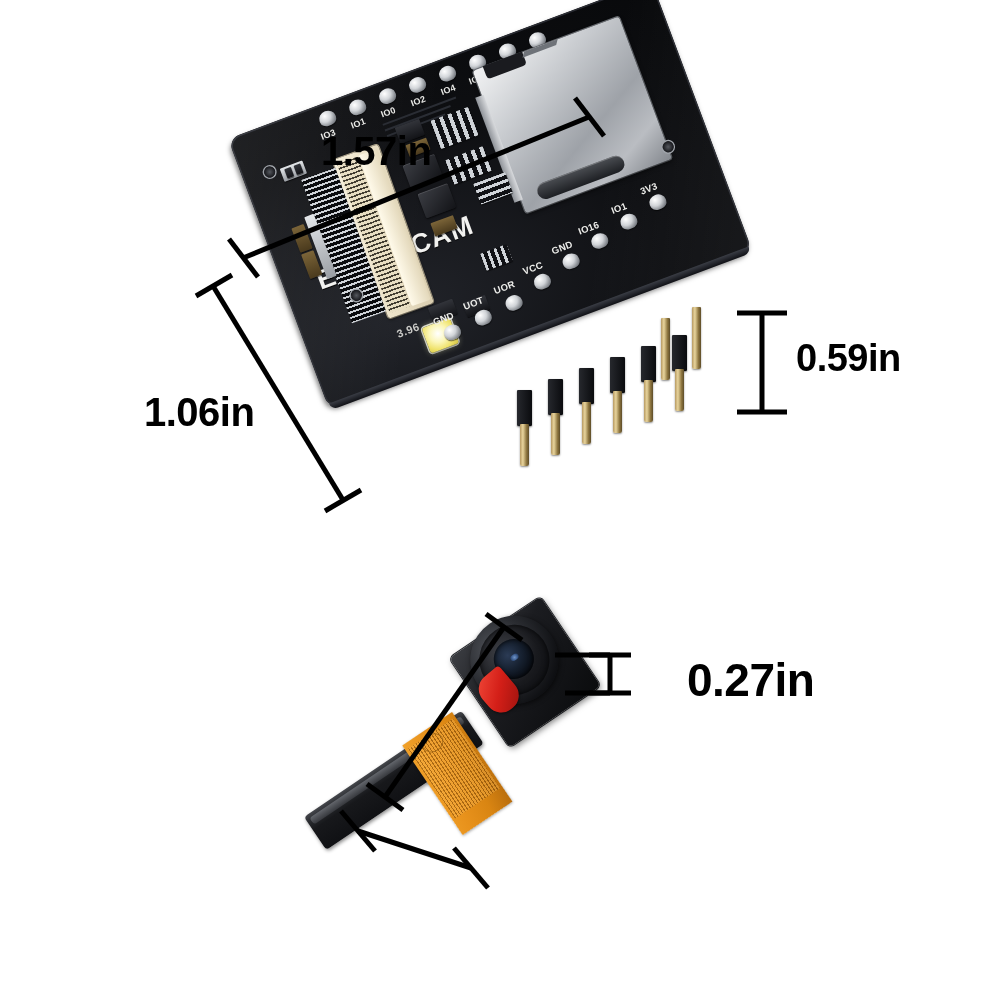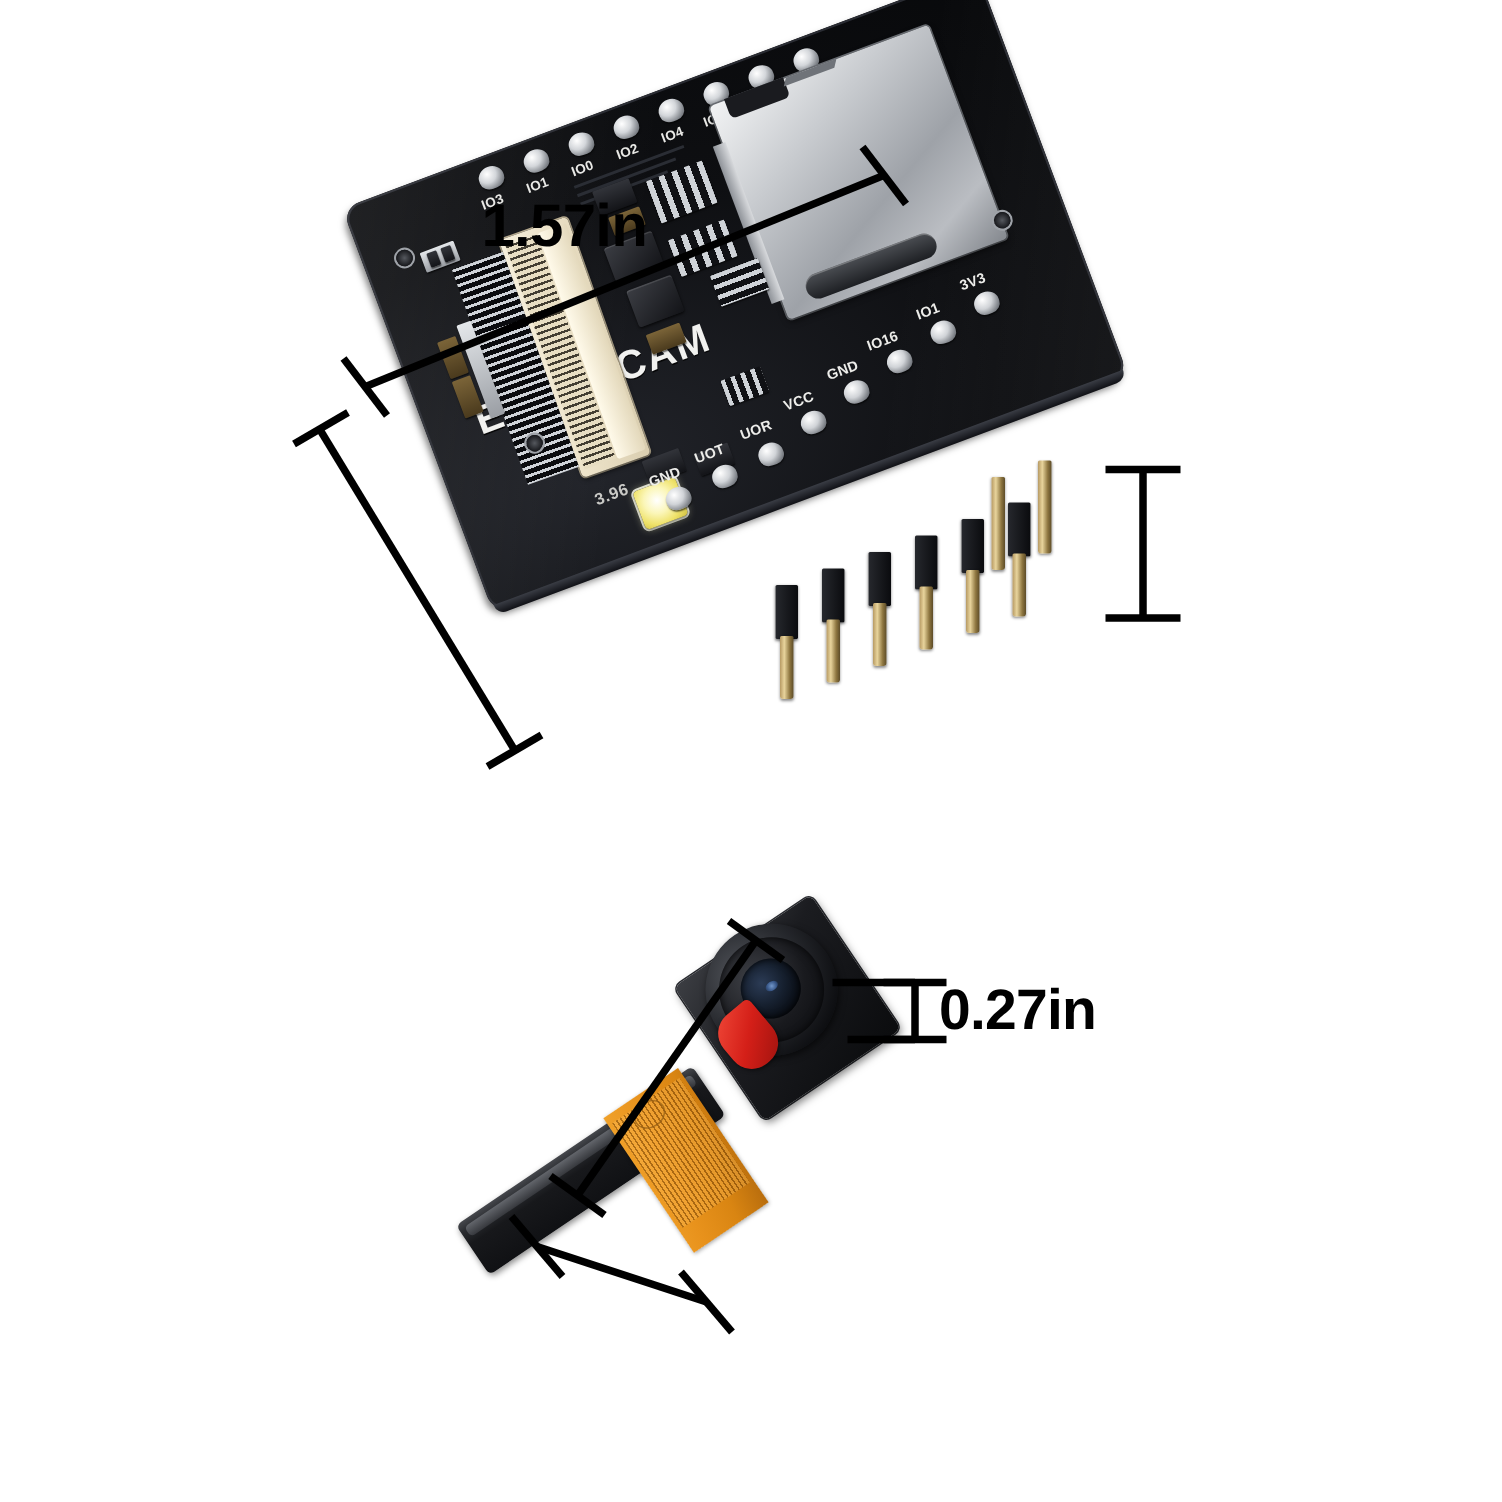--- a/index.html
+++ b/index.html
@@ -406,19 +406,21 @@
       <line x1="610" y1="655" x2="610" y2="693"></line>
       <line x1="589" y1="655" x2="631" y2="655"></line>
       <line x1="589" y1="693" x2="631" y2="693"></line>
       <line x1="555" y1="655" x2="610" y2="655"></line>
       <line x1="565" y1="693" x2="610" y2="693"></line>
     </g>
   </svg>
 
   <div class="dim-label" style="left:321px;top:129px;font-size:40px">1.57in</div>
 
-
-
-
-
-  <div class="dim-label" style="left:626px;top:653px;font-size:38px">0.27in</div>
+  <div class="dim-label" style="left:144px;top:390px;font-size:40px">1.06in</div>
+
+  <div class="dim-label" style="left:796px;top:337px;font-size:38px">0.59in</div>
+
+
+
+  <div class="dim-label" style="left:687px;top:653px;font-size:46px">0.27in</div>
 
 </div>
 
 </body></html>

